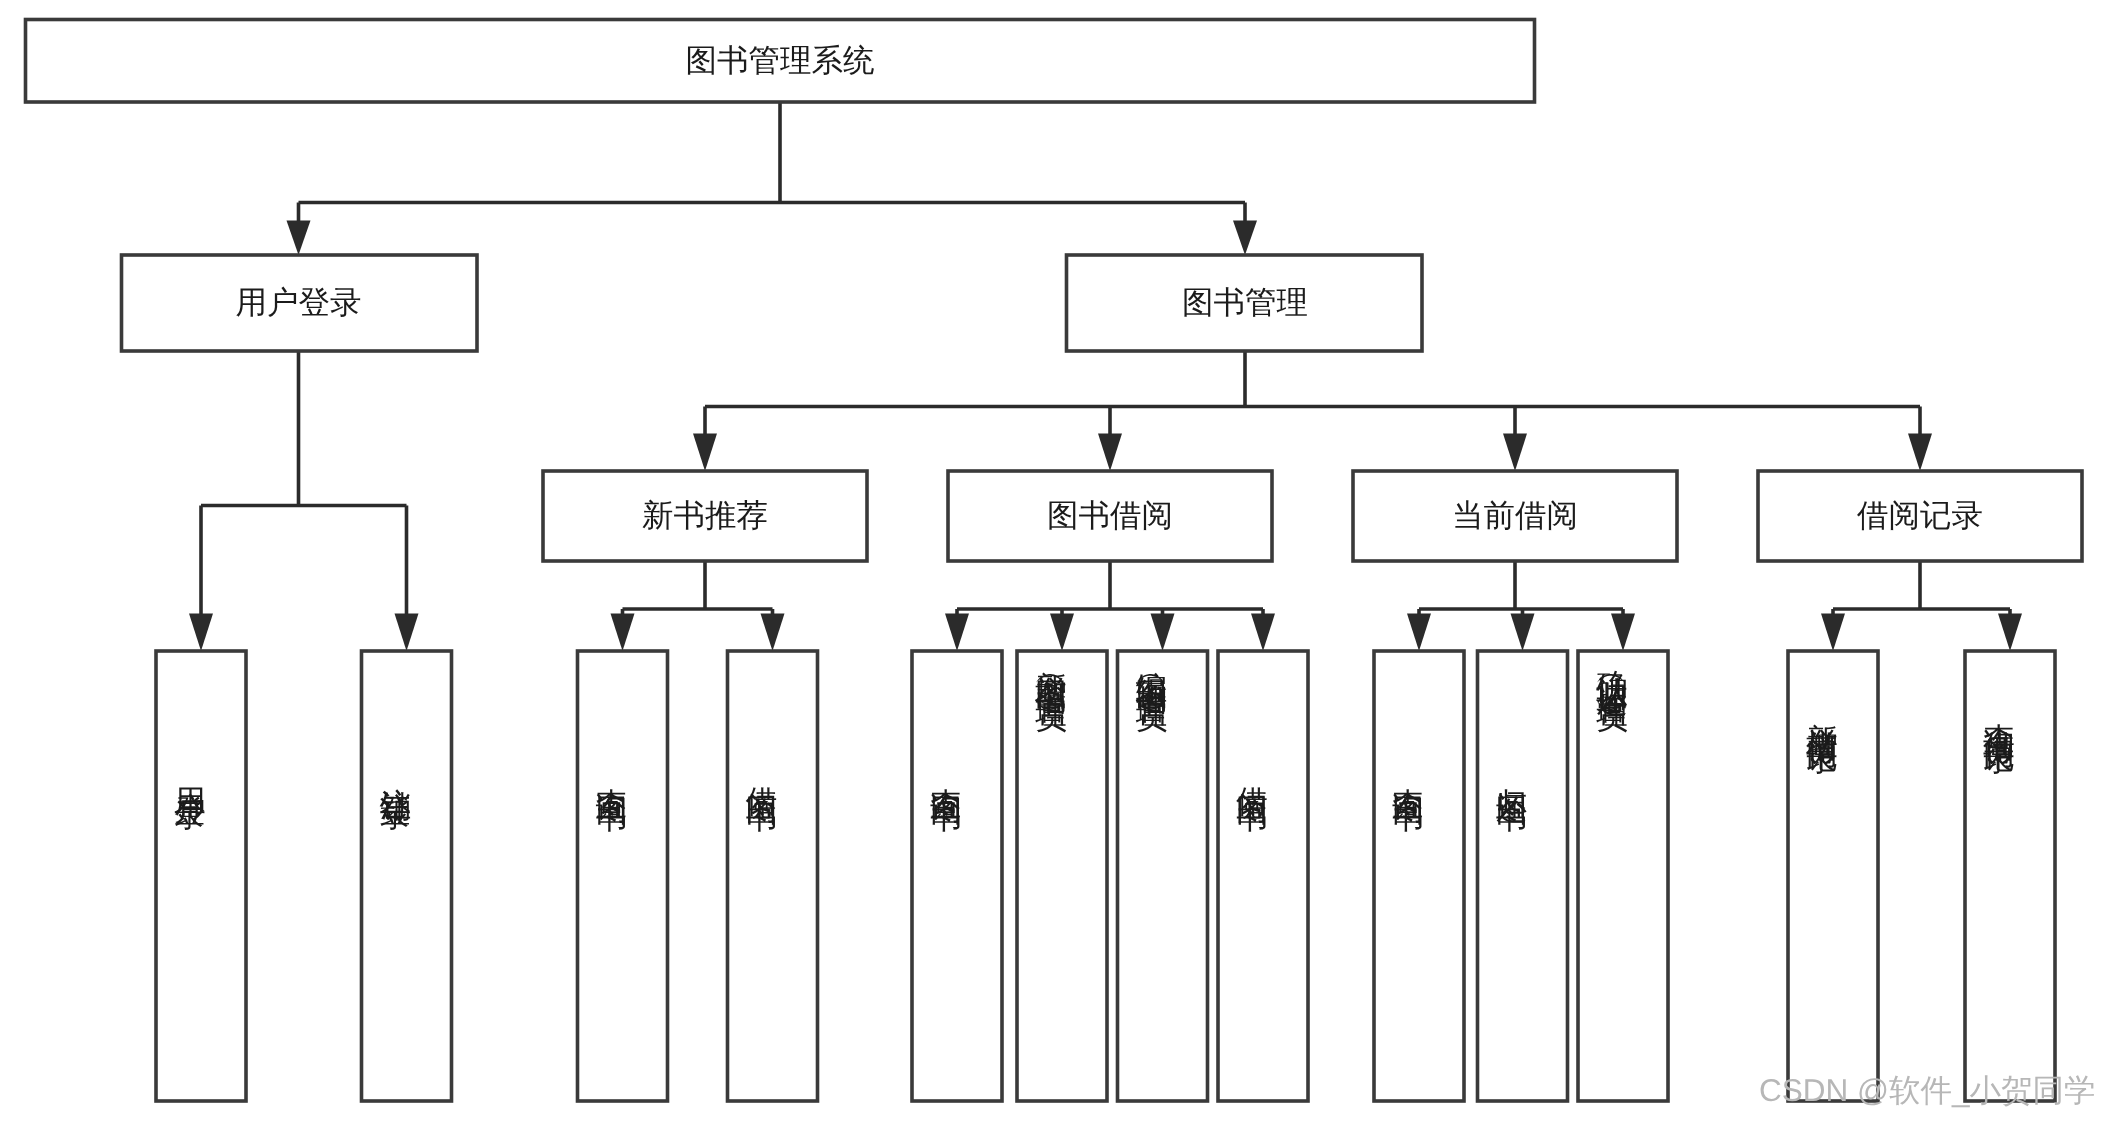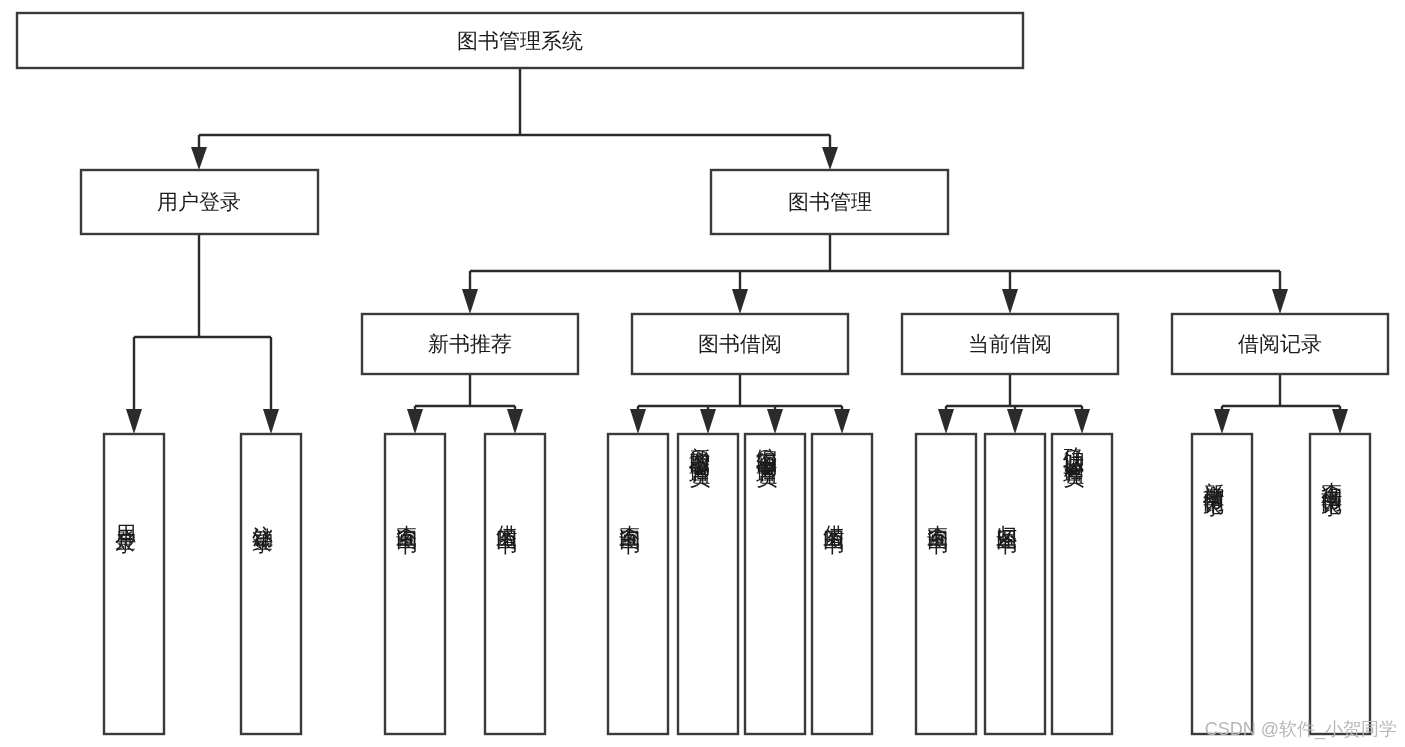--- a/index.html
+++ b/index.html
@@ -55,21 +55,21 @@
     writing-mode: vertical-rl;
     text-orientation: upright;
     letter-spacing: 3px;
     dominant-baseline: hanging;
   }
   .watermark {
     position: absolute;
     right: 8px;
     bottom: 6px;
     font-family: "Liberation Sans", "DejaVu Sans", sans-serif;
-    font-size: 18px;
+    font-size: 21px;
     color: #b7b7b7;
     white-space: nowrap;
     user-select: none;
   }
 </style>
 </head>
 <body>
 
 <div id="diagram-root">
   <svg id="tree-svg" viewBox="0 0 1405 747" xmlns="http://www.w3.org/2000/svg">

